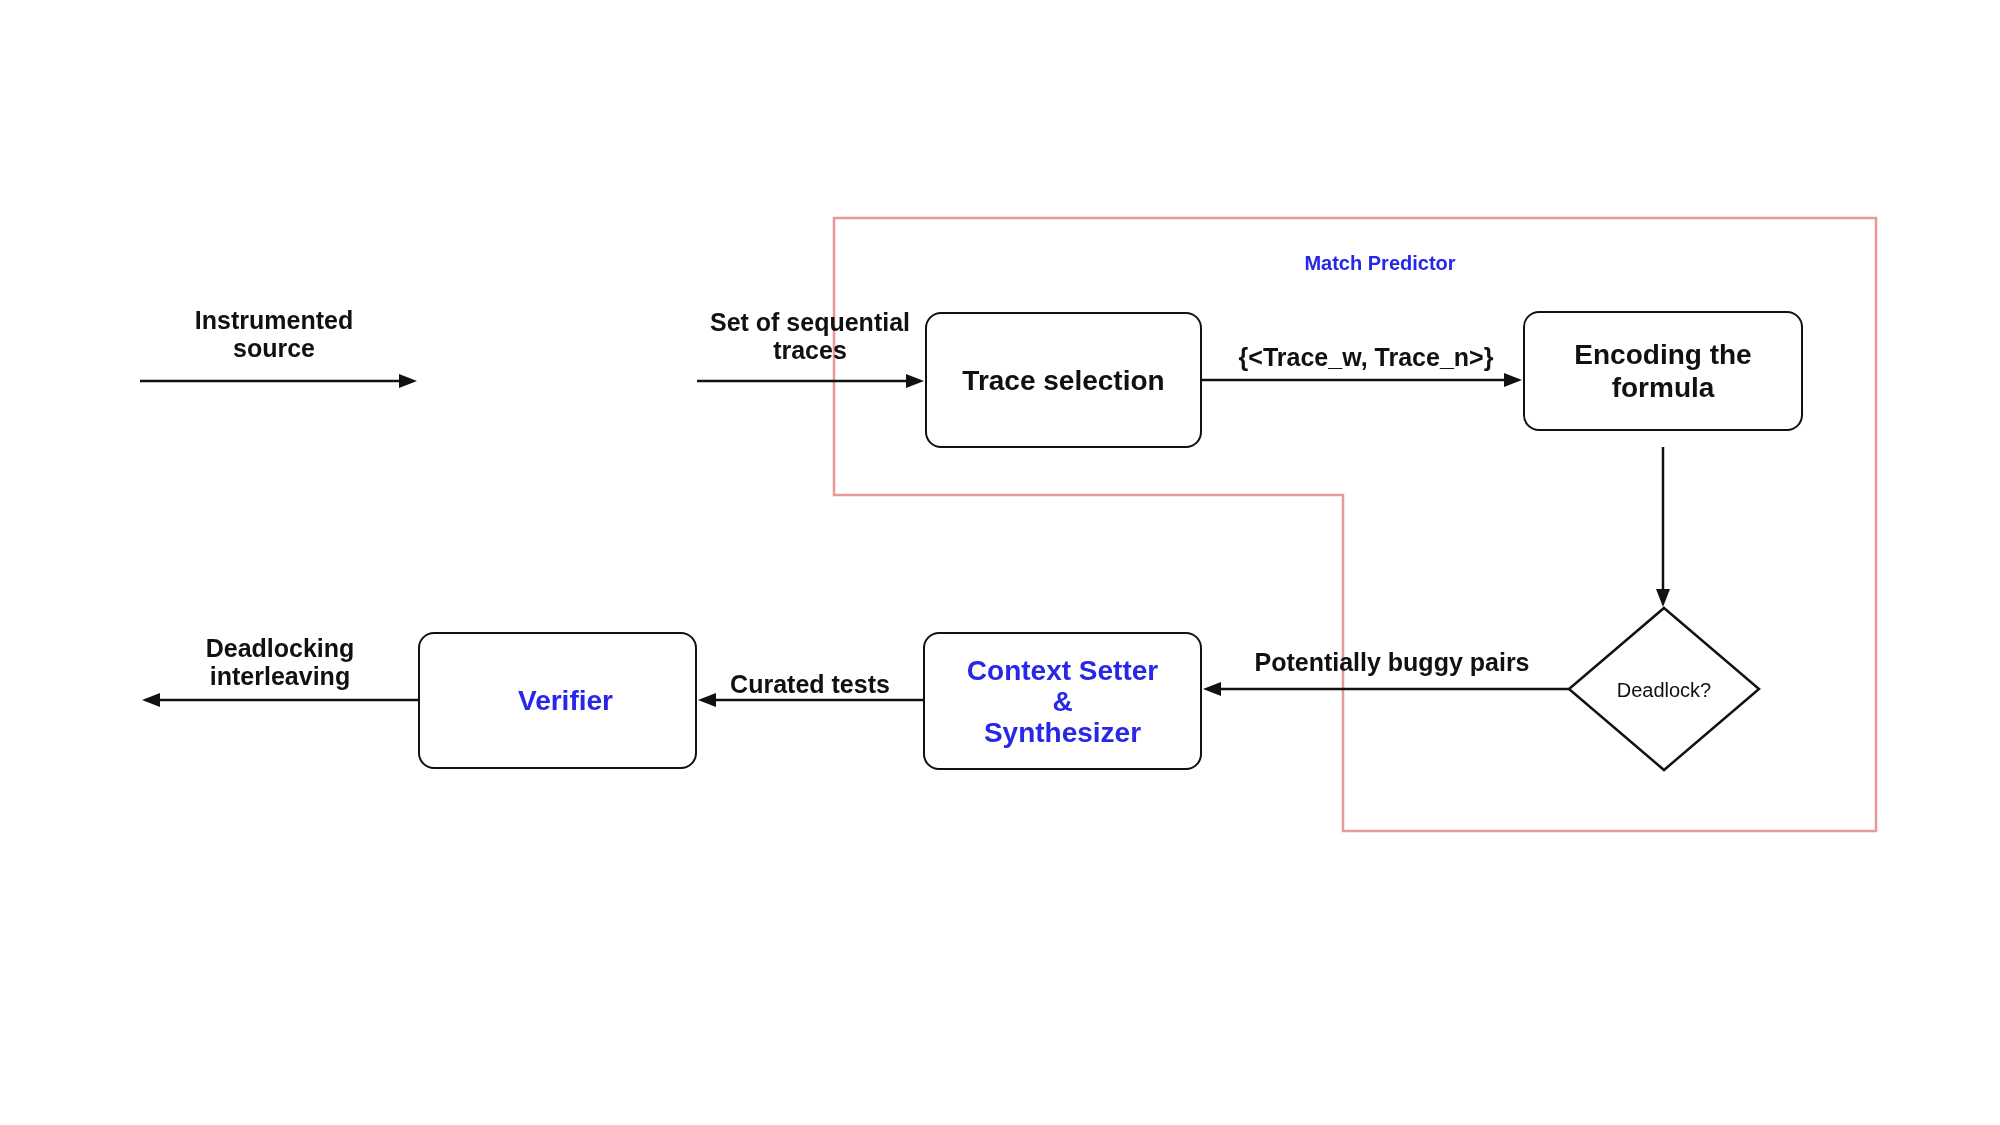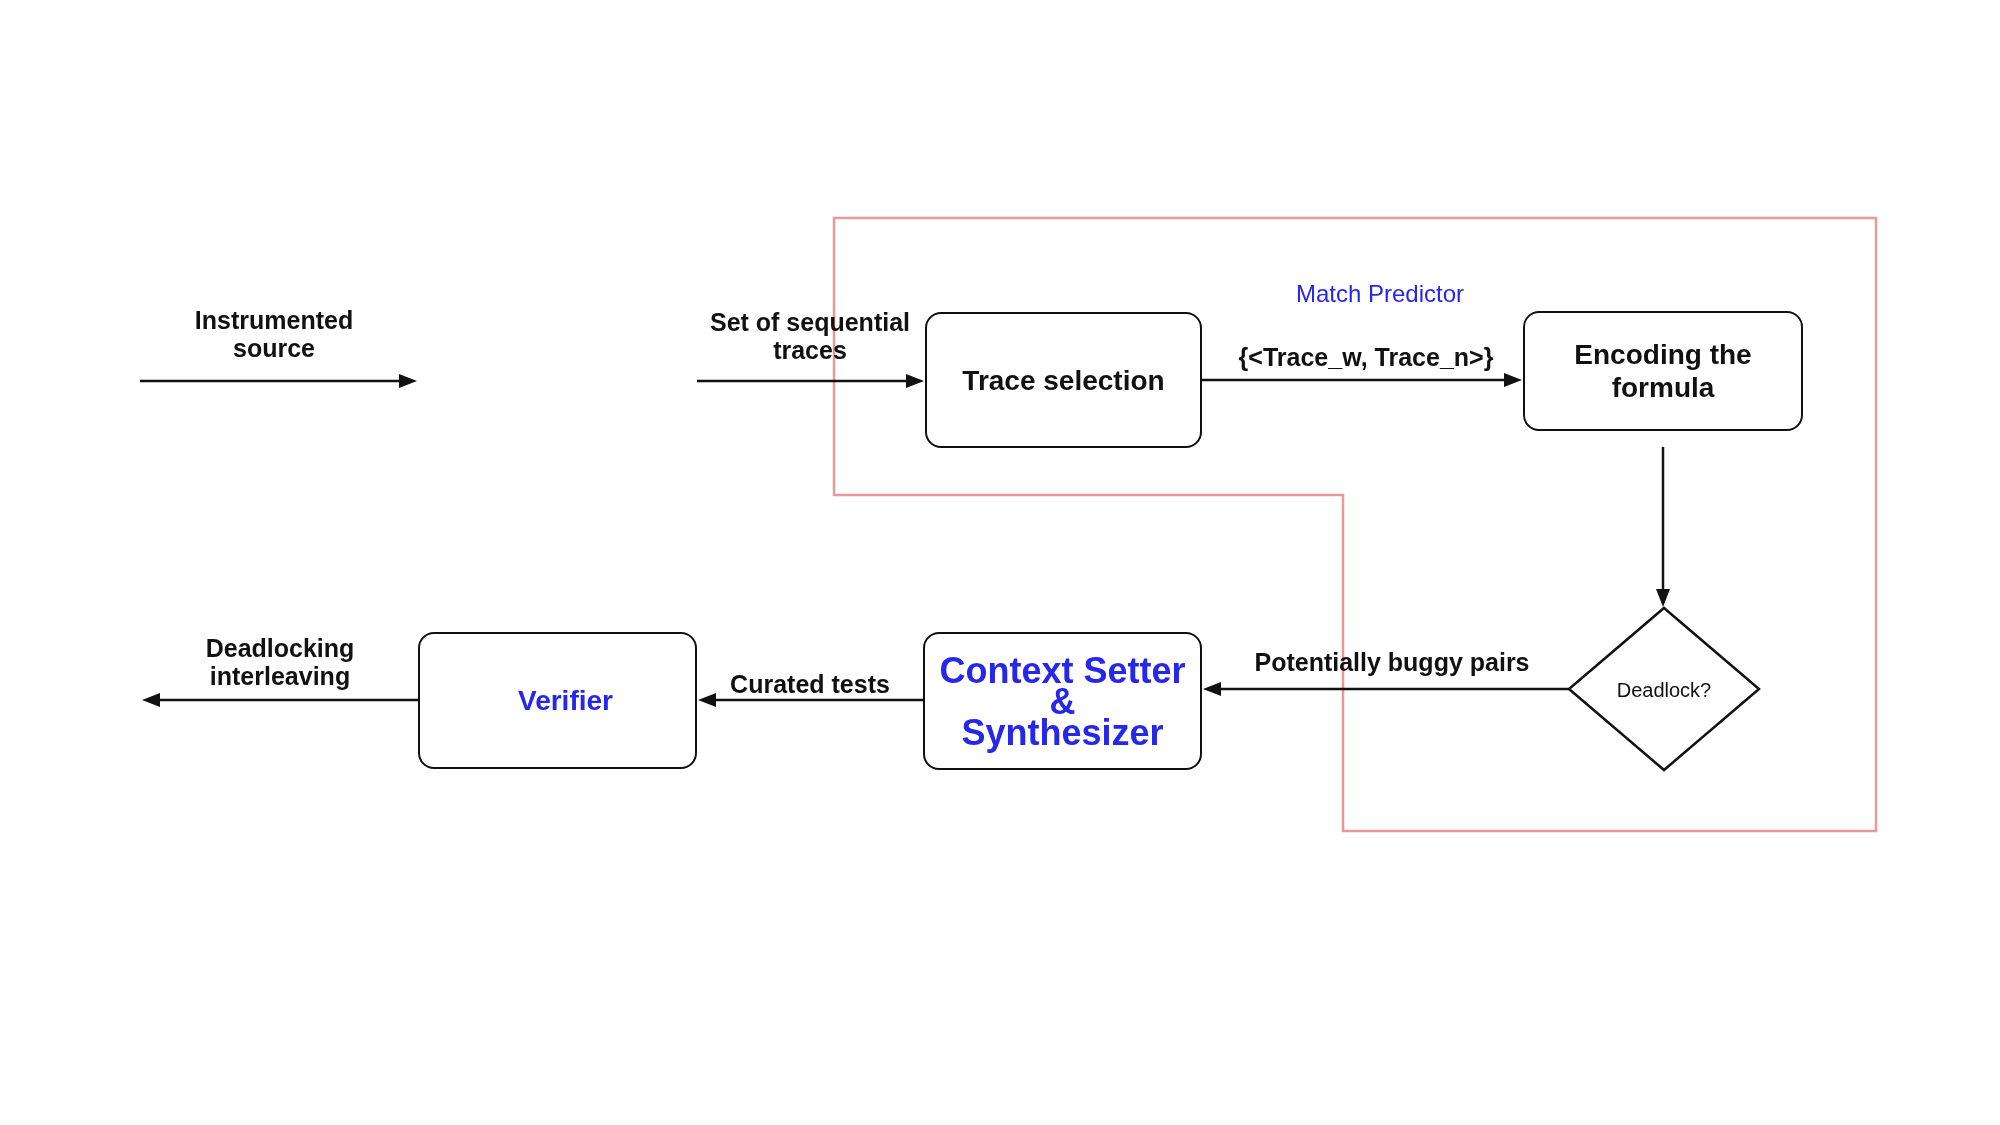--- a/index.html
+++ b/index.html
@@ -41,24 +41,23 @@
     position:absolute;
     transform:translateX(-50%);
     font-weight:bold;font-size:25px;line-height:28px;
     color:var(--label-text);
     text-align:center;white-space:nowrap;
   }
   .edge-label span{display:block;}
   .region-title{
     position:absolute;
     transform:translateX(-50%);
-    font-weight:normal;font-size:24px;
+    font-weight:bold;font-size:20px;
     color:var(--node-text-blue);
     white-space:nowrap;
-    margin-top:28px;
   }
   .diamond-label{
     position:absolute;
     transform:translate(-50%,-50%);
     font-weight:normal;font-size:20px;
     color:var(--label-text);white-space:nowrap;
   }
   .caption{
     position:absolute;
     transform:translateX(-50%);
@@ -106,21 +105,21 @@
 
   <div class="node" style="left:925px;top:312px;width:277px;height:136px;align-items:center;">
     <span>Trace selection</span>
   </div>
 
   <div class="node" style="left:1523px;top:311px;width:280px;height:120px;">
     <span>Encoding the</span>
     <span>formula</span>
   </div>
 
-  <div class="node blue" style="left:923px;top:632px;width:279px;height:138px;font-size:36px;line-height:31px;">
+  <div class="node blue" style="left:923px;top:632px;width:279px;height:138px;font-size:28px;line-height:31px;">
     <span>Context Setter</span>
     <span>&amp;</span>
     <span>Synthesizer</span>
   </div>
 
   <div class="node blue" style="left:418px;top:632px;width:279px;height:137px;padding-left:16px;">
     <span>Verifier</span>
   </div>
 
   <div class="diamond-label" style="left:1664px;top:690px;">Deadlock?</div>

